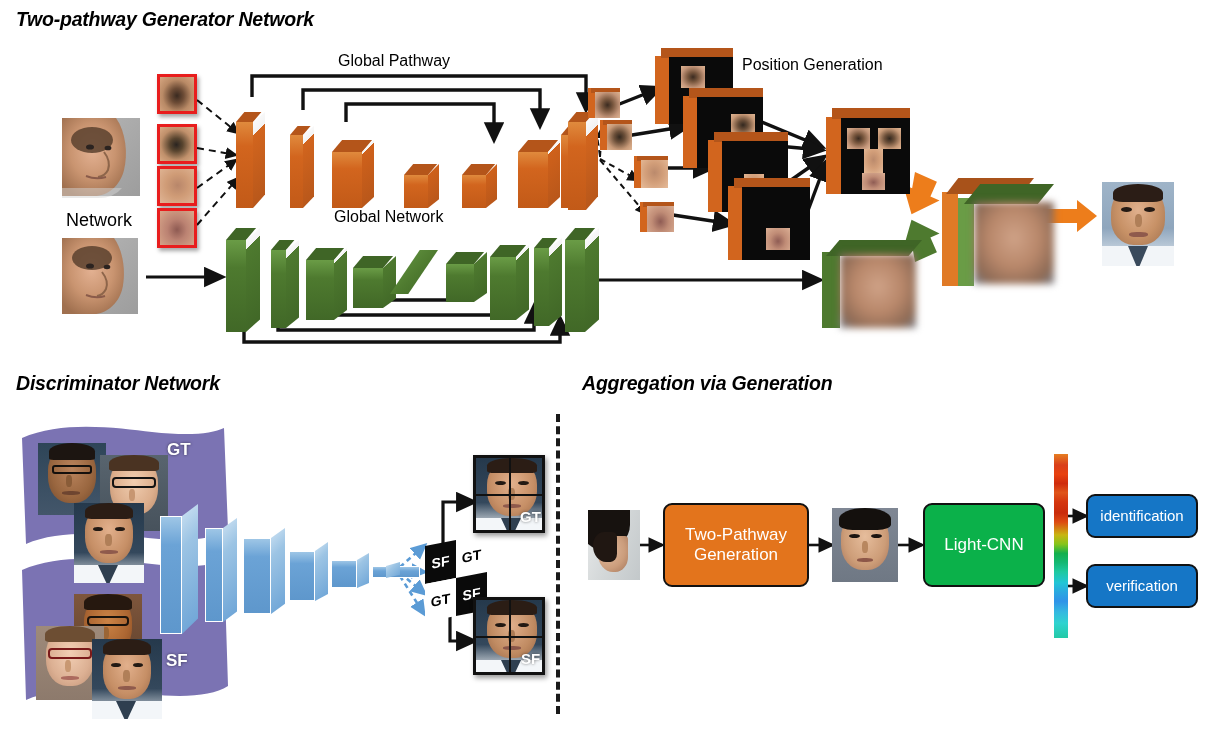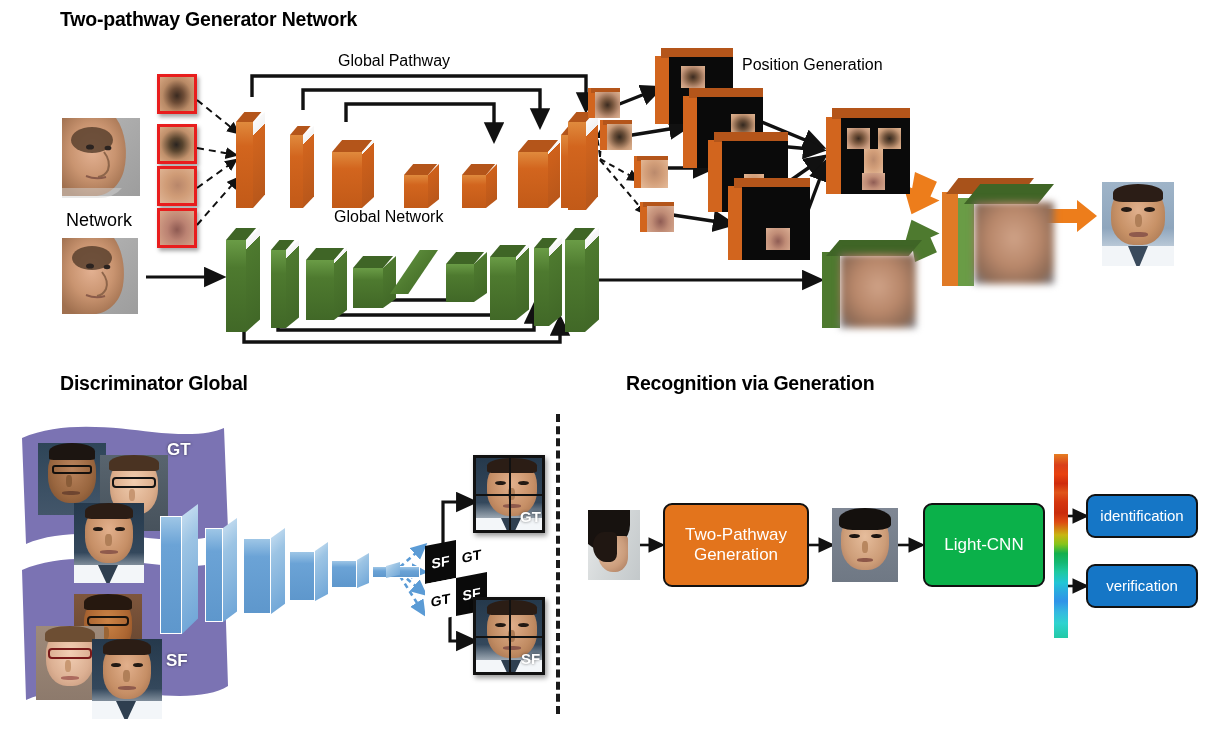--- a/index.html
+++ b/index.html
@@ -1,19 +1,19 @@
 <!DOCTYPE html>
 <html><head>
 <meta charset="utf-8">
 <style>
   html,body{margin:0;padding:0;background:#fff;}
   body{width:1207px;height:734px;position:relative;overflow:hidden;
        font-family:"Liberation Sans", sans-serif;color:#000;}
   .abs{position:absolute;}
-  .title{font-weight:bold;font-size:19.5px;letter-spacing:-0.2px;margin-left:44px;}
+  .title{font-weight:bold;font-style:italic;font-size:19.5px;letter-spacing:-0.2px;}
   .lbl{font-size:16px;}
   
   .blk{position:absolute;}
   .blk .face{position:absolute;left:0;bottom:0;width:100%;}
   .blk .top{position:absolute;left:0;top:0;width:100%;}
   .blk .side{position:absolute;top:0;right:0;}
   
   .svgwrap{position:absolute;left:0;top:0;}
   .redbox{position:absolute;border:3px solid #e81d1d;box-sizing:border-box;
           box-shadow:2px 3px 4px rgba(0,0,0,.35);}
@@ -24,23 +24,23 @@
         text-shadow:0 0 3px rgba(0,0,0,.55);}
   .outface{position:absolute;border:3px solid #111;box-sizing:border-box;
            box-shadow:2px 3px 5px rgba(0,0,0,.4);}
   .divider{position:absolute;border-left:4px dashed #1a1a1a;}
 </style>
 </head>
 <body>
 
 <div class="abs title" style="left:16px;top:8px;">Two-pathway Generator Network</div>
 
-<div class="abs title" style="left:16px;top:372px;">Discriminator Global</div>
-
-<div class="abs title" style="left:582px;top:372px;">Recognition via Generation</div>
+<div class="abs title" style="left:16px;top:372px;">Discriminator Network</div>
+
+<div class="abs title" style="left:582px;top:372px;">Aggregation via Generation</div>
 
 <div class="divider" style="left:556px;top:414px;height:300px;"></div>
 
 <div class="abs lbl" style="left:338px;top:52px;">Global Pathway</div>
 <div class="abs lbl" style="left:334px;top:208px;">Global Network</div>
 <div class="abs lbl" style="left:742px;top:56px;">Position Generation</div>
 <div class="abs lbl" style="left:66px;top:210px;font-size:18px;">Network</div>
 
 <svg class="svgwrap" width="1207" height="734" viewBox="0 0 1207 734">
   <defs>

